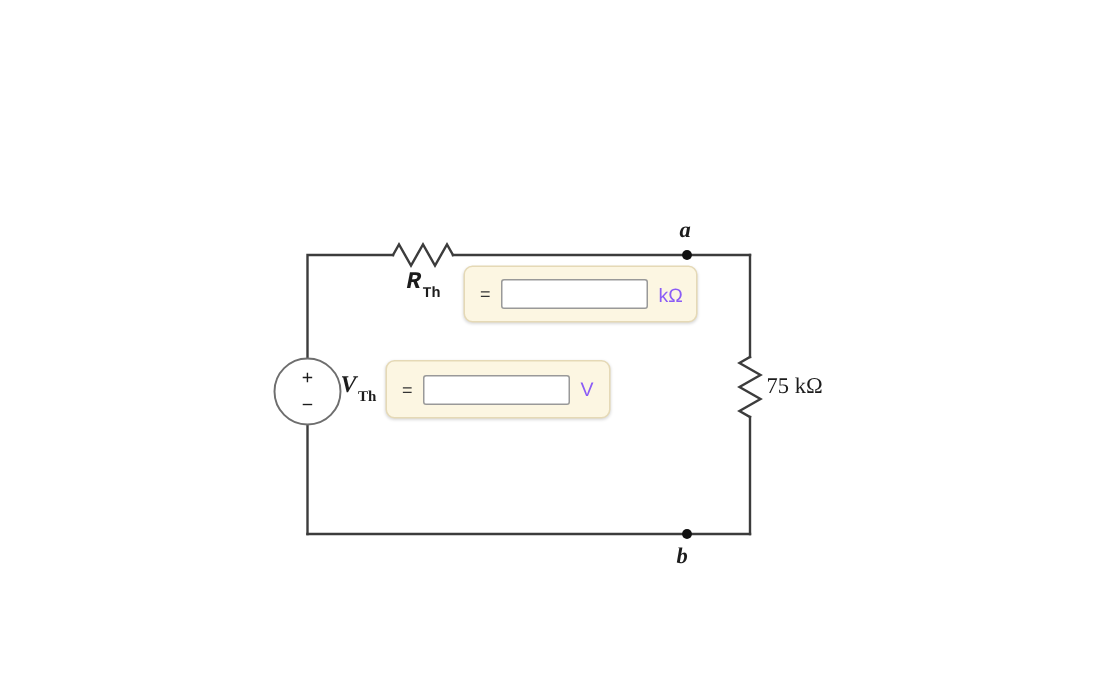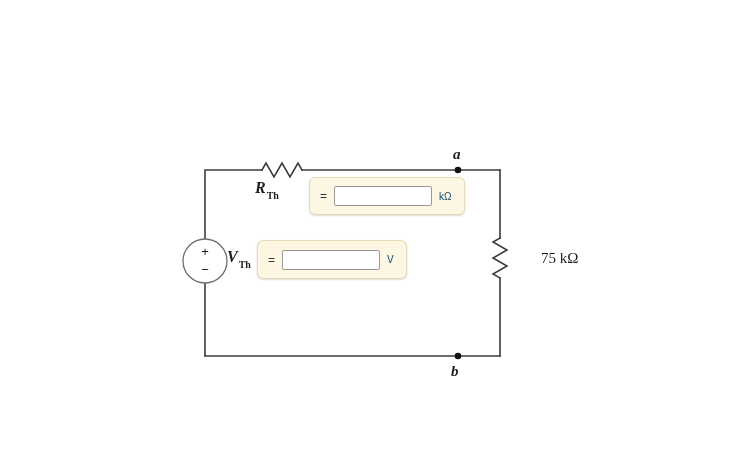--- a/index.html
+++ b/index.html
@@ -44,22 +44,22 @@
     border-radius: 6px;
     box-shadow: 0 1px 2px rgba(0,0,0,0.15);
   }
   .eq {
     font-family: "Liberation Sans", sans-serif;
     font-size: 12px;
     color: #333333;
   }
   .unit {
     font-family: "Liberation Sans", sans-serif;
-    font-size: 10px;
-    color: #0c4a6e;
+    font-size: 13px;
+    color: #8b5cf6;
   }
   input.ans {
     width: 98px; height: 20px;
     box-sizing: border-box;
     border: 1px solid #999999;
     border-radius: 2px;
     background: #ffffff;
     font-family: "Liberation Sans", sans-serif;
     font-size: 13px;
     padding: 0 4px;
@@ -87,25 +87,25 @@
     <g>
       <circle cx="205" cy="261" r="22" fill="#ffffff" stroke="#6e6e6e" stroke-width="1.3"></circle>
       <text x="205" y="256" text-anchor="middle" font-size="13" fill="#1c1c1c" font-family="Liberation Sans, sans-serif">+</text>
       <text x="205" y="274" text-anchor="middle" font-size="13" fill="#1c1c1c" font-family="Liberation Sans, sans-serif">−</text>
     </g>
 
     <circle cx="458" cy="170" r="3.3" fill="#111111"></circle>
     <circle cx="458" cy="356" r="3.3" fill="#111111"></circle>
   </svg>
 
-  <div class="lbl component-label ital" style="left:255px; top:180px;"><span>R</span><sub>Th</sub></div>
+  <div class="lbl component-label ital" style="left:271px; top:180px;font-family:Liberation Mono, monospace;"><span>R</span><sub>Th</sub></div>
 
   <div class="lbl component-label ital" style="left:227px; top:249px;text-align:center;"><span>V</span><sub>Th</sub></div>
 
-  <div class="lbl value-label" style="left:541px; top:251px;">75 kΩ</div>
+  <div class="lbl value-label" style="left:511px; top:251px;">75 kΩ</div>
 
   <div class="lbl terminal-label" style="left:453px; top:147px;">a</div>
 
   <div class="lbl terminal-label" style="left:451px; top:364px;">b</div>
 
   <div class="panel" style="left:309px; top:177px; width:156px; height:38px;">
     <span class="eq">=</span>
     <input class="ans" type="text" value="" style="">
     <span class="unit">kΩ</span>
   </div>

